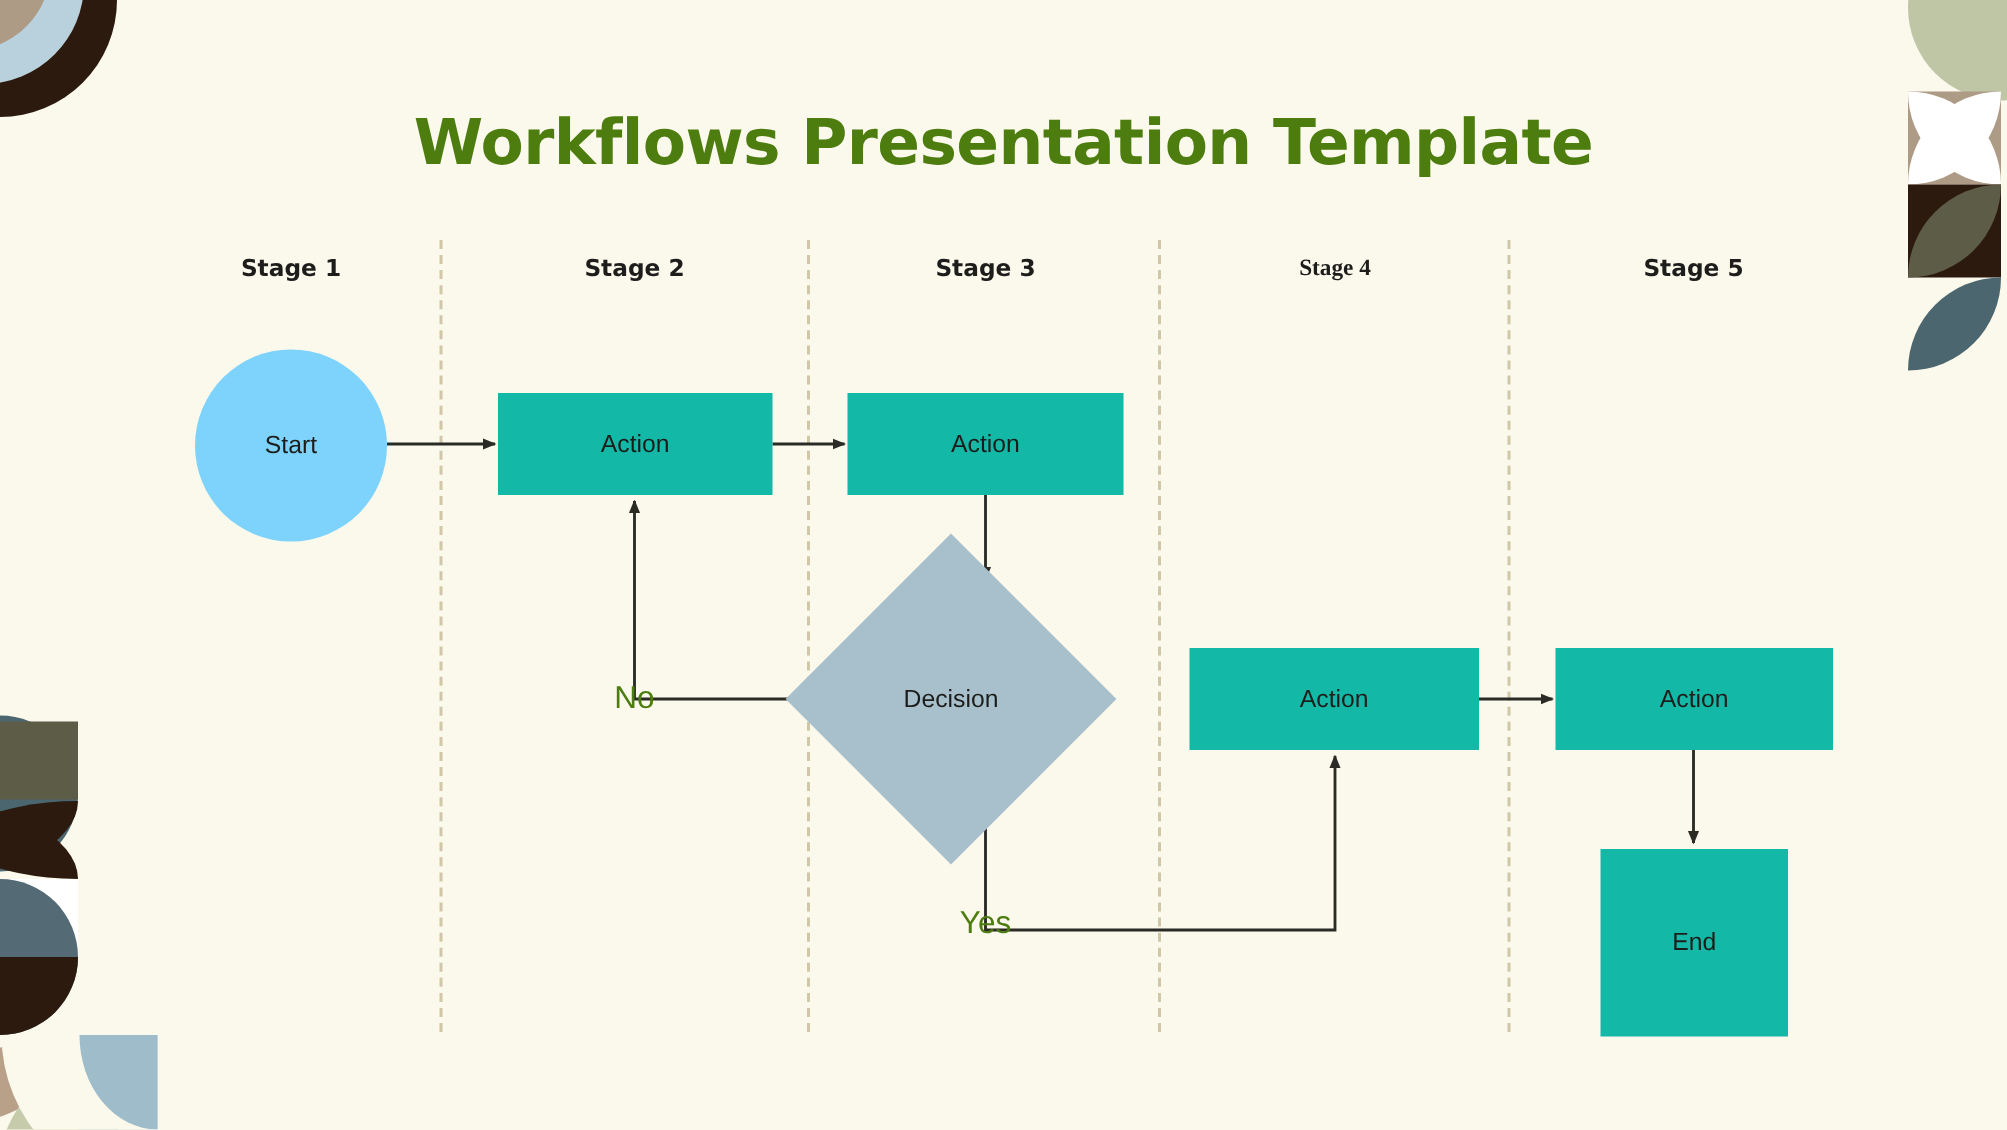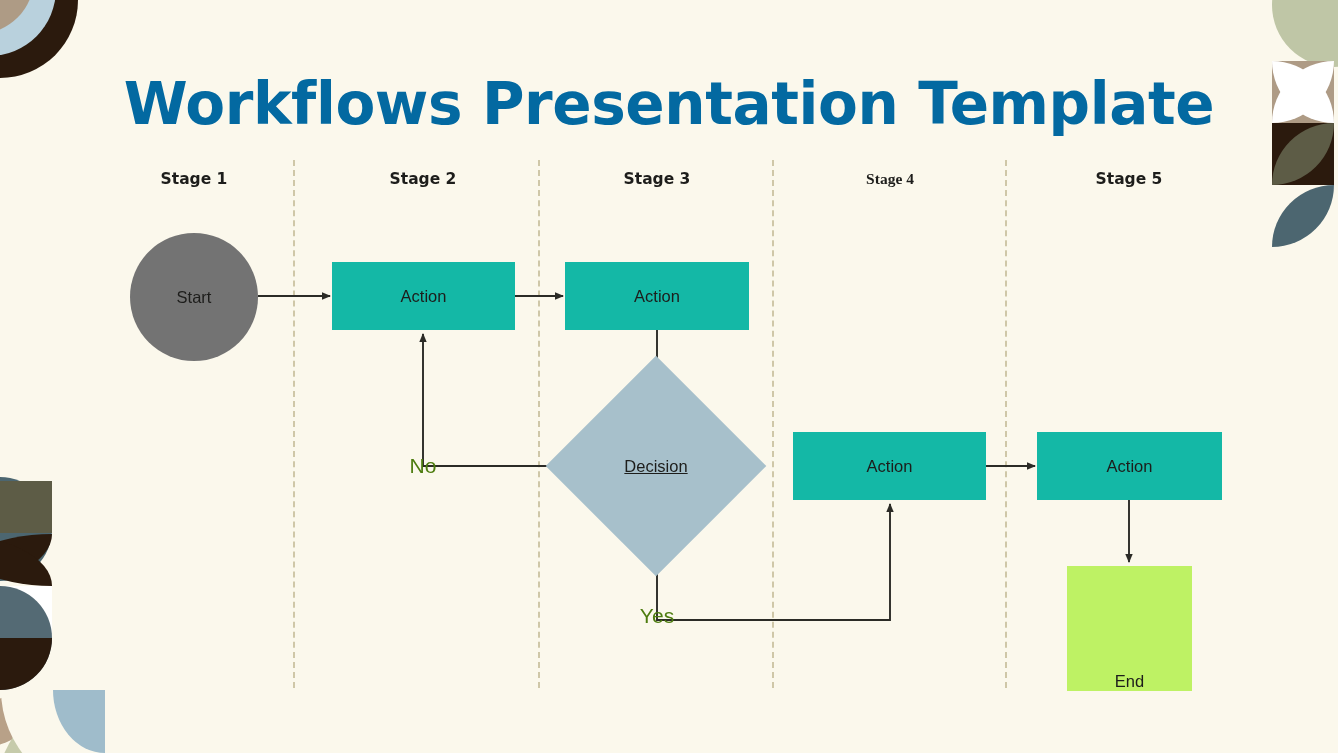--- a/index.html
+++ b/index.html
@@ -14,23 +14,23 @@
   
   .deco{position:absolute;pointer-events:none;}
 
   
   .tl-ring{position:absolute;border-radius:50%;}
 
   
   .title{
     position:absolute;left:0;right:0;top:70px;
     text-align:center;
-    font-size:58px;font-weight:bold;
+    font-size:42px;font-weight:bold;
     letter-spacing:-0.4px;
-    color:#0369a1;
+    color:#4d7c0f;
     font-family:"DejaVu Sans","Liberation Sans",sans-serif;
   }
 
   
   .lane-divider{
     position:absolute;top:160px;height:528px;width:0;
     border-left:2px dashed #cfc7a8;
   }
 
   
@@ -41,23 +41,23 @@
     white-space:nowrap;
     font-family:"DejaVu Sans","Liberation Sans",sans-serif;
   }
 
   
   .node{
     position:absolute;display:flex;align-items:center;justify-content:center;
     font-size:16.5px;color:#1d1d1b;
     font-family:"Liberation Sans","DejaVu Sans",sans-serif;
   }
-  .node-start{border-radius:50%;background:#737373;}
+  .node-start{border-radius:50%;background:#7dd3fc;}
   .node-action{background:#14b8a6;}
-  .node-end{background:#bef264;align-items:flex-end;}
+  .node-end{background:#14b8a6;}
   .node-decision{background:transparent;}
   .node-decision .dia{
     position:absolute;inset:0;background:#a7c0cb;
     transform:rotate(45deg);
   }
   .node-decision .dia-label{position:relative;z-index:2;}
 
   
   .edge-label{
     position:absolute;font-size:21px;color:#4d7c0f;
@@ -170,21 +170,21 @@
   </div>
 
   <div class="node node-action" style="left:332px;top:262px;width:183px;height:68px;">
     <span>Action</span>
   </div>
 
   <div class="node node-action" style="left:565px;top:262px;width:184px;height:68px;">
     <span>Action</span>
   </div>
 
-  <div class="node node-decision" style="left:578px;top:388px;width:156px;height:156px;text-decoration:underline;">
+  <div class="node node-decision" style="left:556px;top:388px;width:156px;height:156px;">
     <span class="dia"></span>
     <span class="dia-label">Decision</span>
   </div>
 
   <div class="node node-action" style="left:793px;top:432px;width:193px;height:68px;">
     <span>Action</span>
   </div>
 
   <div class="node node-action" style="left:1037px;top:432px;width:185px;height:68px;">
     <span>Action</span>

